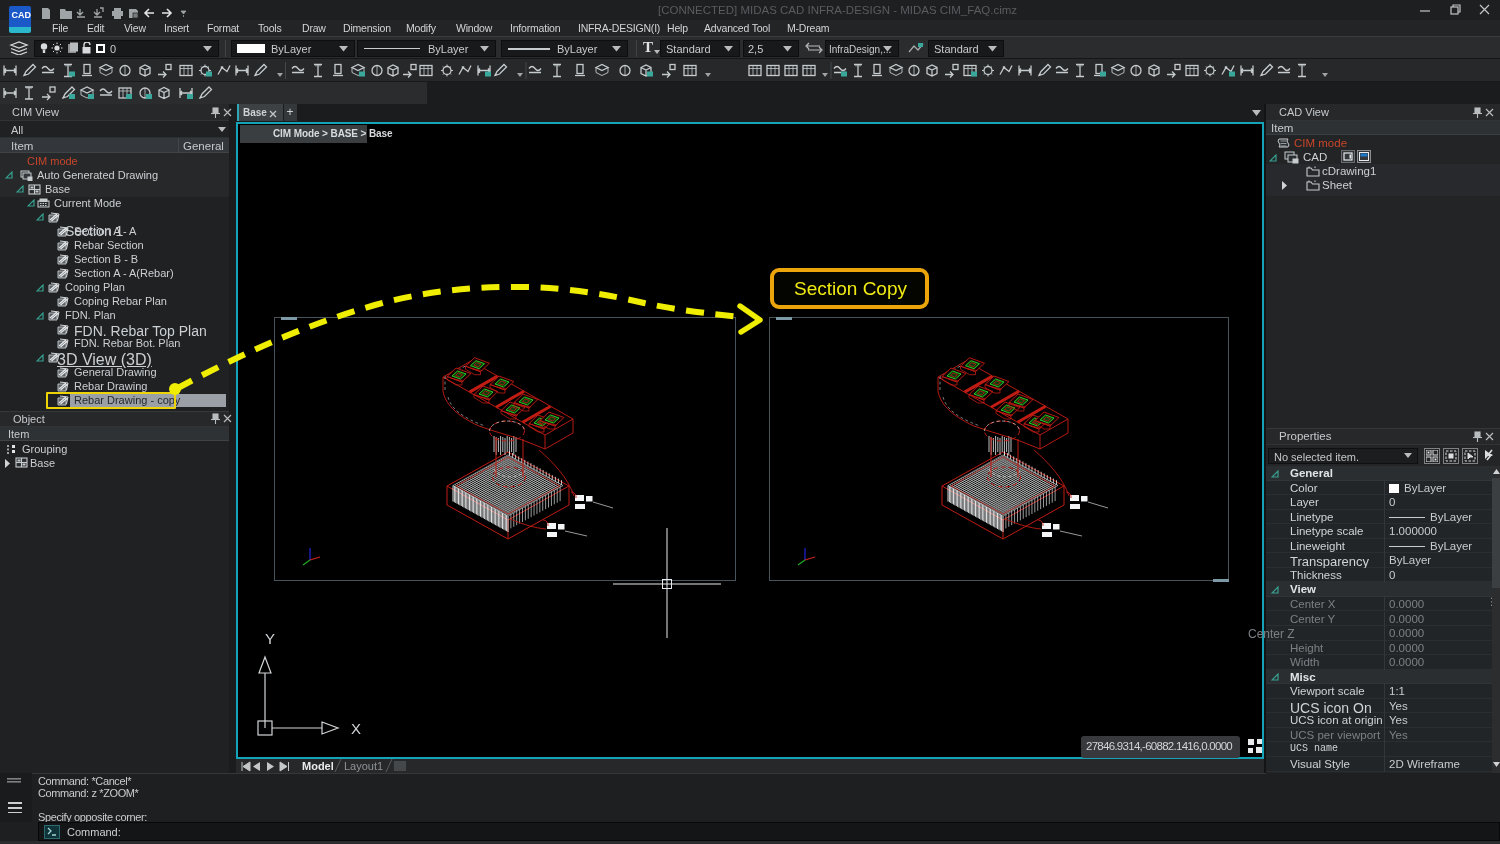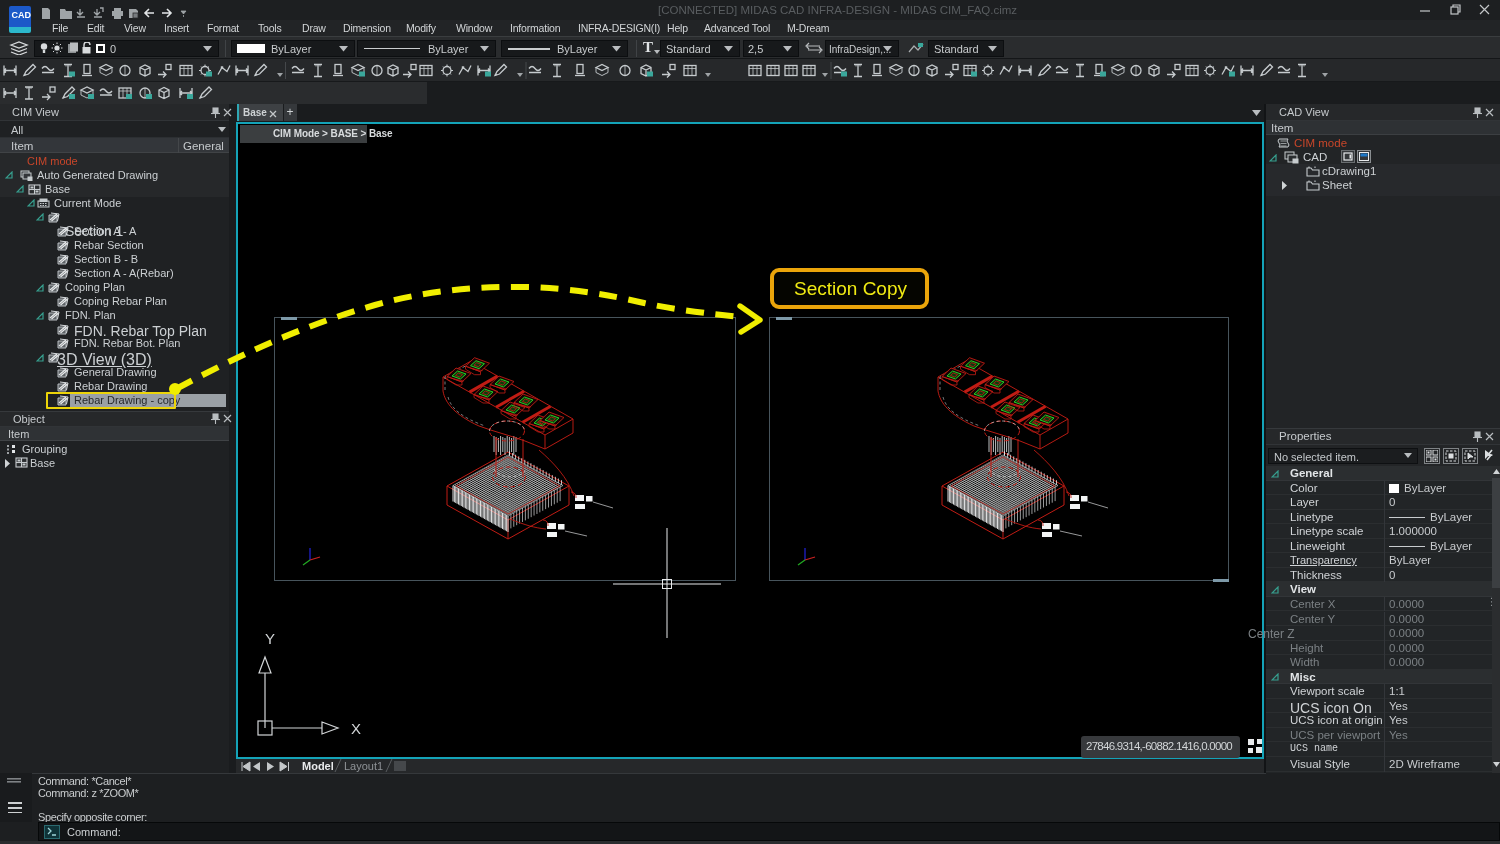--- a/index.html
+++ b/index.html
@@ -1442,21 +1442,21 @@
     <div class="a" style="left:1266px;top:524.2px;width:226px;height:14.55px;background:#222527;border-bottom:1px solid #2b2e30;box-sizing:border-box;"></div>
     <div class="t" style="left:1290px;top:525.2px;font-size:11.5px;color:#d0d3d6;font-weight:normal;">Linetype scale</div>
     <div class="a" style="left:1384px;top:524.2px;width:1px;height:14.55px;background:#33363a;"></div>
     <div class="t" style="left:1389px;top:525.2px;font-size:11.5px;color:#c8cbce;font-weight:normal;">1.000000</div>
     <div class="a" style="left:1266px;top:538.75px;width:226px;height:14.55px;background:#222527;border-bottom:1px solid #2b2e30;box-sizing:border-box;"></div>
     <div class="t" style="left:1290px;top:539.75px;font-size:11.5px;color:#d0d3d6;font-weight:normal;">Lineweight</div>
     <div class="a" style="left:1384px;top:538.75px;width:1px;height:14.55px;background:#33363a;"></div>
     <div class="a" style="left:1389px;top:545.75px;width:36px;height:1.5px;background:#c8cbce;"></div>
     <div class="t" style="left:1430px;top:539.75px;font-size:11.5px;color:#c8cbce;font-weight:normal;">ByLayer</div>
     <div class="a" style="left:1266px;top:553.3px;width:226px;height:14.55px;background:#222527;border-bottom:1px solid #2b2e30;box-sizing:border-box;"></div>
-    <div class="t" style="left:1290px;top:554.3px;font-size:11px;color:#d0d3d6;font-weight:normal;text-decoration:underline;">Transparency</div>
+    <div class="t" style="left:1290px;top:554.3px;font-size:13px;color:#d0d3d6;font-weight:normal;">Transparency</div>
     <div class="a" style="left:1384px;top:553.3px;width:1px;height:14.55px;background:#33363a;"></div>
     <div class="t" style="left:1389px;top:554.3px;font-size:11.5px;color:#c8cbce;font-weight:normal;">ByLayer</div>
     <div class="a" style="left:1266px;top:567.85px;width:226px;height:14.55px;background:#222527;border-bottom:1px solid #2b2e30;box-sizing:border-box;"></div>
     <div class="t" style="left:1290px;top:568.85px;font-size:11.5px;color:#d0d3d6;font-weight:normal;">Thickness</div>
     <div class="a" style="left:1384px;top:567.85px;width:1px;height:14.55px;background:#33363a;"></div>
     <div class="t" style="left:1389px;top:568.85px;font-size:11.5px;color:#c8cbce;font-weight:normal;">0</div>
     <div class="a" style="left:1266px;top:582.4px;width:226px;height:14.55px;background:#2b2e30;border-bottom:1px solid #323538;box-sizing:border-box;"></div>
     <svg class="a" style="left:1271px;top:585.9px" width="8" height="8" viewBox="0 0 8 8">
       <path d="M7 1 V7 H1 Z" fill="none" stroke="#37a08f" stroke-width="1.2"></path>
     </svg>

